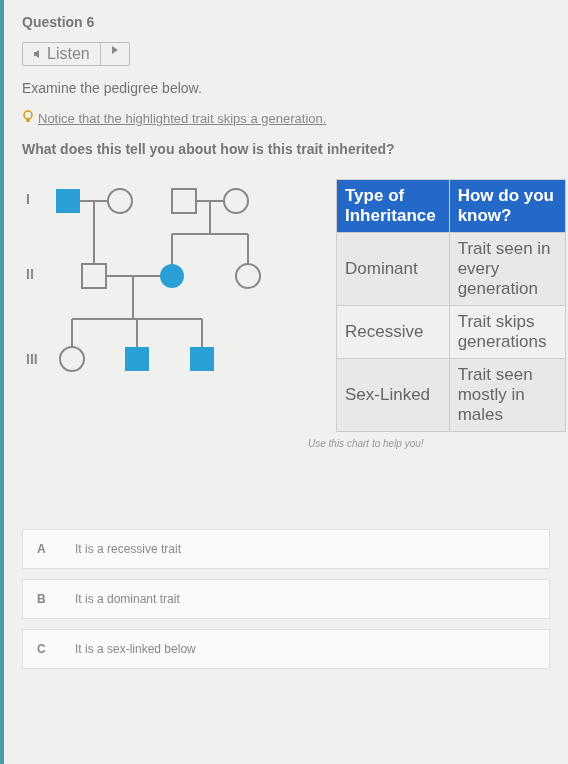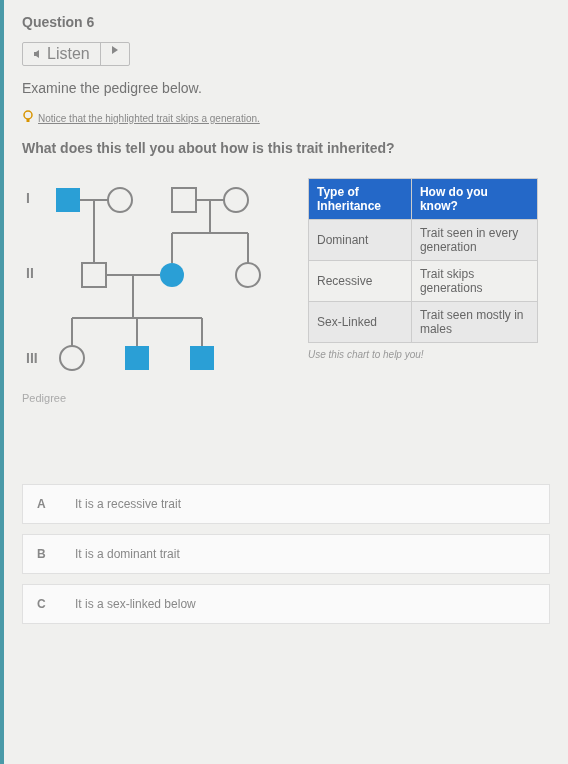--- a/index.html
+++ b/index.html
@@ -12,28 +12,28 @@
     color: #555;
     border-left: 4px solid #4a9aa8;
     overflow: hidden;
   }
   .q-header { font-weight: bold; font-size: 14px; color: #777; margin-bottom: 12px; }
   .listen-bar { display: inline-flex; border: 1px solid #bdbdbd; border-radius: 2px; overflow: hidden; margin-bottom: 14px; }
   .listen-btn { padding: 2px 10px; font-size: 16px; color: #888; border-right: 1px solid #bdbdbd; display:flex; align-items:center; gap:4px; cursor:pointer;}
   .play-btn { padding: 2px 10px; font-size:10px; color:#888; cursor:pointer;}
   .listen-icon { display:inline-flex; }
   .prompt { color: #737373; font-size: 14px; margin-bottom: 14px; }
-  .hint { color: #888; font-size: 10px; margin-bottom: 14px; display:flex; align-items:center; gap:4px;}
+  .hint { color: #888; font-size: 13px; margin-bottom: 14px; display:flex; align-items:center; gap:4px;}
   .hint-text { text-decoration: underline; }
   .bold-q { font-weight: bold; color: #777; font-size: 14px; margin-bottom: 22px; }
   .mid { display:flex; gap: 16px; align-items:flex-start; }
   .pedigree-area { width: 270px; }
   svg.ped { display:block; }
   .ped-caption { color:#aaa; font-size:11px; margin-top:4px; }
-  table.inh { border-collapse: collapse; width: 230px; font-size:12px;}
+  table.inh { border-collapse: collapse; width: 230px; font-size:17px;margin-left:28px;}
   table.inh th { background:#2468c8; color:#fff; text-align:left; padding:6px 8px; font-weight:bold; border:1px solid #ccc;}
   table.inh td { border:1px solid #ccc; padding:6px 8px; color:#666; }
   table.inh tr.alt td { background:#e8e8e8; }
   .chart-help { font-size:10px; color:#999; font-style:italic; margin-top:6px; }
   .answers { margin-top: 80px; }
   .answer-row { background:#fafafa; border:1px solid #e0e0e0; padding:12px 14px; margin-bottom:10px; display:flex; gap:24px; font-size:12px; color:#888; cursor:pointer; align-items:center;}
   .answer-letter { font-weight:bold; width:14px;}
 </style>
 </head>
 <body>
@@ -116,21 +116,20 @@
       <line x1="180" y1="140" x2="180" y2="168" stroke="#888" stroke-width="2"></line>
 
       <text x="4" y="185" font-size="14" font-weight="bold" fill="#888">III</text>
 
       <circle cx="50" cy="180" r="12" fill="none" stroke="#888" stroke-width="2"></circle>
 
       <rect x="103" y="168" width="24" height="24" fill="#2a9fd6"></rect>
 
       <rect x="168" y="168" width="24" height="24" fill="#2a9fd6"></rect>
     </svg>
-    <div class="ped-caption">Pedigree</div>
   </div>
 
   <div>
     <table class="inh">
       <tbody>
           <tr>
         <th>Type of Inheritance</th>
         <th>How do you know?</th>
       </tr>
       <tr class="alt">

